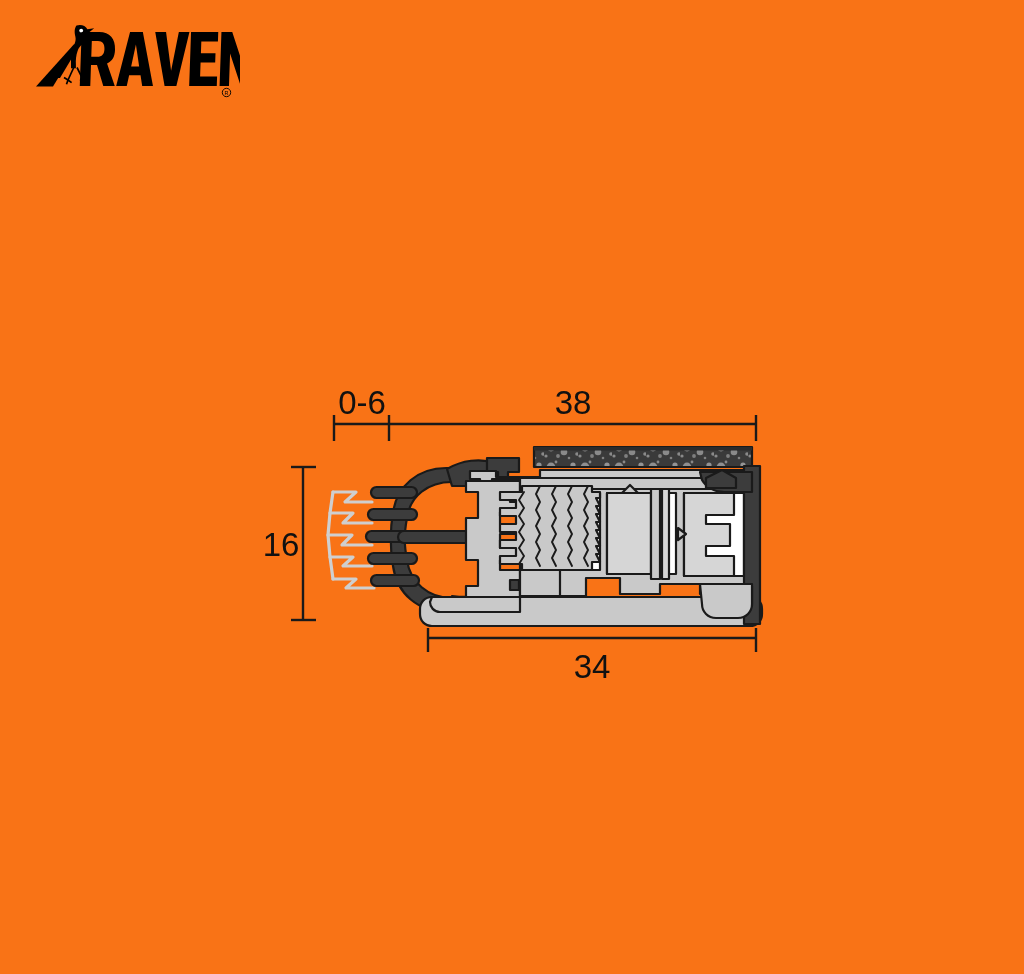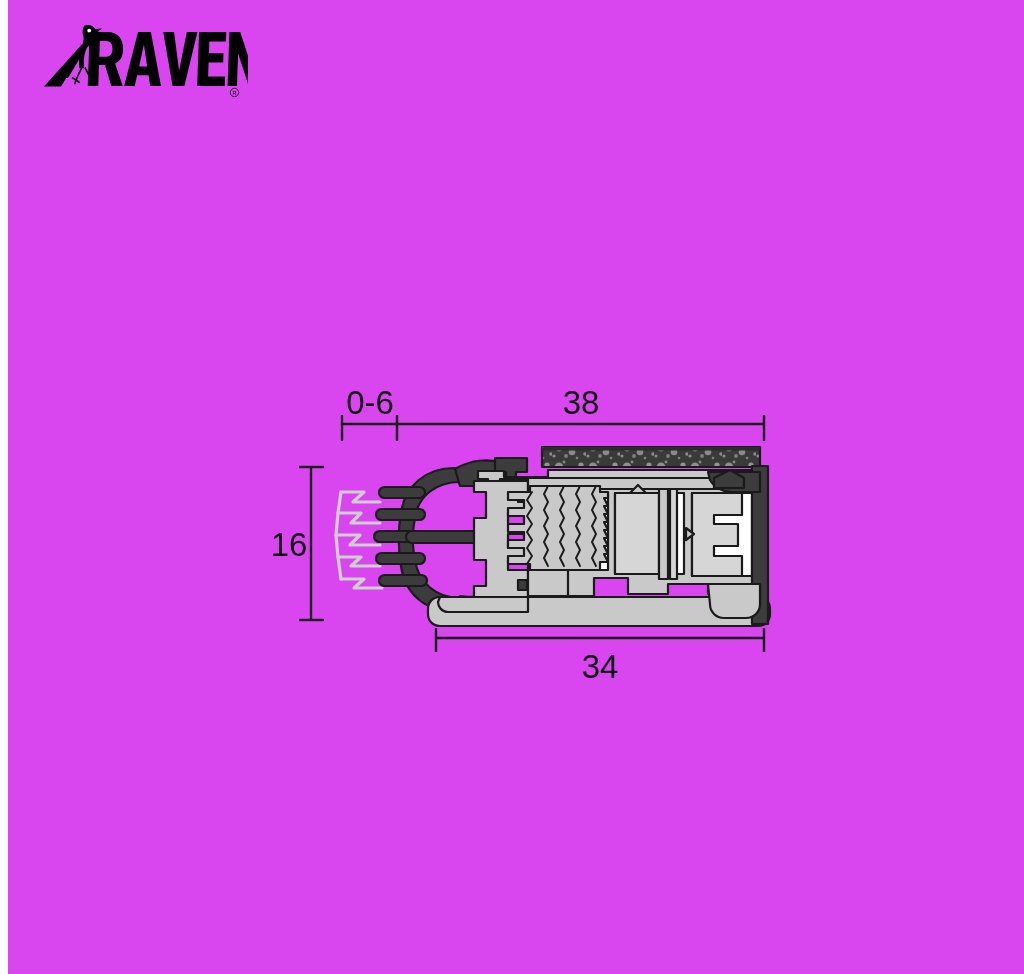--- a/index.html
+++ b/index.html
@@ -11,22 +11,21 @@
   body {
     width: 1024px;
     height: 974px;
     position: relative;
     font-family: "Liberation Sans", "DejaVu Sans", sans-serif;
     overflow: hidden;
   }
   #page {
     position: absolute;
     inset: 0;
-    background: #d946ef;
-    margin-left: 8px;
+    background: #f97316;
   }
   .logo-wrap {
     position: absolute;
     left: 30px;
     top: 22px;
     width: 210px;
     height: 78px;
   }
   .logo-wrap svg { display: block; }
   .drawing-wrap {

